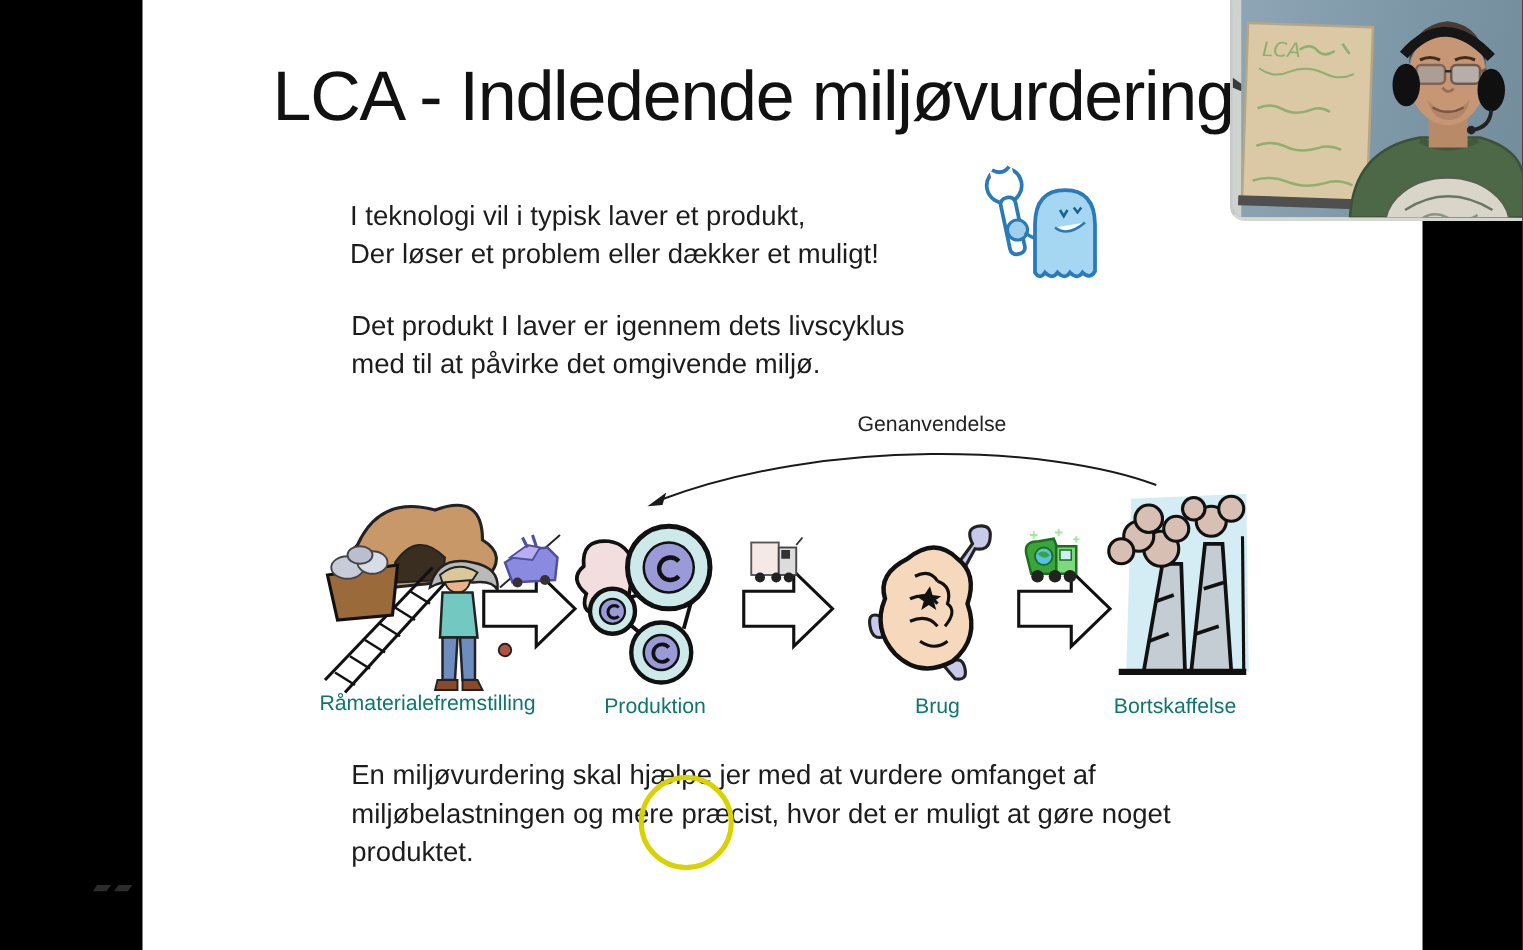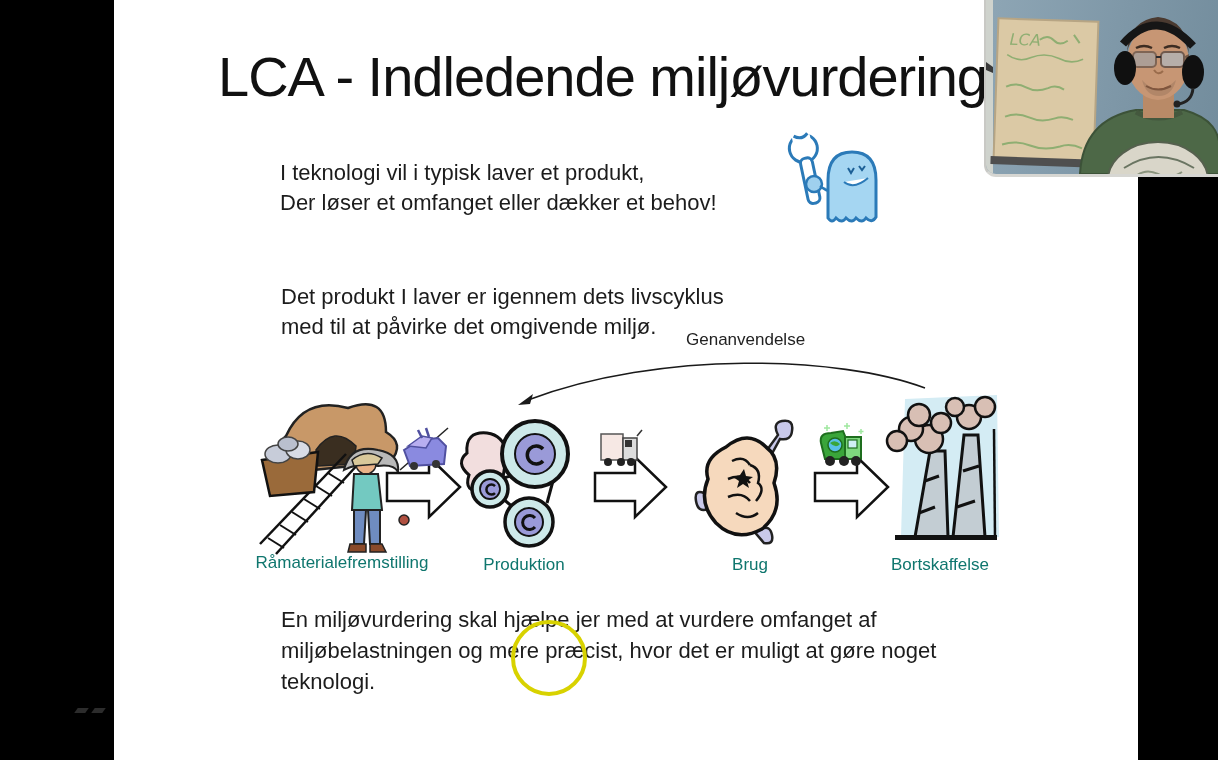--- a/index.html
+++ b/index.html
@@ -30,40 +30,40 @@
 
   <div class="faint-mark" style="left:76px;top:708px;"></div>
   <div class="faint-mark" style="left:93px;top:708px;"></div>
 
   <div id="slide">
 
     <div class="title">LCA - Indledende miljøvurdering</div>
 
     <div class="para" style="left:166px;top:158px;">
       <div>I teknologi vil i typisk laver et produkt,</div>
-      <div>Der løser et omfanget eller dækker et behov!</div>
+      <div>Der løser et problem eller dækker et muligt!</div>
     </div>
 
     <svg class="svgabs" style="left:664px;top:130px;" width="102" height="98" viewBox="0 0 102 98">
       <g transform="rotate(-12 30 45)">
         <circle cx="31" cy="18" r="14" fill="#fff" stroke="#2b7ab8" stroke-width="3"></circle>
         <rect x="22" y="2" width="18" height="13" fill="#fff" stroke="none"></rect>
         <path d="M24 4 Q31 10 38 4" fill="none" stroke="#2b7ab8" stroke-width="3"></path>
         <rect x="25" y="28" width="12" height="46" rx="5" fill="#fff" stroke="#2b7ab8" stroke-width="3"></rect>
       </g>
       <circle cx="36" cy="54" r="8" fill="#9fd0ee" stroke="#2b7ab8" stroke-width="2.5"></circle>
       <path d="M42 56 Q52 64 56 60" fill="#a5d6f2" stroke="#2b7ab8" stroke-width="2.5"></path>
       <path d="M50 88 L50 50 Q50 22 74 22 Q98 22 98 50 L98 87
                Q94 94 88 88 Q84 94 78 88 Q74 94 68 88 Q64 94 58 88 Q54 94 50 88 Z" fill="#a5d6f2" stroke="#2b7ab8" stroke-width="3"></path>
       <path d="M70 38 l3 5 l3 -5" fill="none" stroke="#1c5f96" stroke-width="2"></path>
       <path d="M81 36 l3 4 l3 -4" fill="none" stroke="#1c5f96" stroke-width="2"></path>
       <path d="M66 52 Q76 60 90 48" fill="#fff" stroke="#2b7ab8" stroke-width="2"></path>
     </svg>
 
-    <div class="para" style="left:167px;top:246px;margin-top:36px;">
+    <div class="para" style="left:167px;top:246px;">
       <div>Det produkt I laver er igennem dets livscyklus</div>
       <div>med til at påvirke det omgivende miljø.</div>
     </div>
 
     <div class="recycle-label">Genanvendelse</div>
     <svg class="svgabs" style="left:386px;top:352px;" width="440" height="62" viewBox="0 0 440 62">
       <path d="M425 36 C 340 4 160 -2 28 48" fill="none" stroke="#1a1a1a" stroke-width="1.6"></path>
       <path d="M18 53 L33 42 L30 52 Z" fill="#1a1a1a"></path>
     </svg>
 
@@ -188,21 +188,21 @@
     </svg>
 
     <div class="stage-label" style="left:228px;top:553px;">Råmaterialefremstilling</div>
     <div class="stage-label" style="left:410px;top:555px;">Produktion</div>
     <div class="stage-label" style="left:636px;top:555px;">Brug</div>
     <div class="stage-label" style="left:826px;top:555px;">Bortskaffelse</div>
 
     <div class="conclusion">
       <div>En miljøvurdering skal hjælpe jer med at vurdere omfanget af</div>
       <div>miljøbelastningen og mere præcist, hvor det er muligt at gøre noget</div>
-      <div>teknologi.</div>
+      <div>produktet.</div>
     </div>
 
     <div class="annotation-ellipse"></div>
   </div>
 
   <div id="webcam">
     <svg width="234" height="174" viewBox="0 0 234 174">
 
       <rect x="0" y="0" width="7" height="174" fill="#cfd3cd"></rect>
       <path d="M0 62 L7 67 L7 73 L0 70 Z" fill="#3a3a3a"></path>

